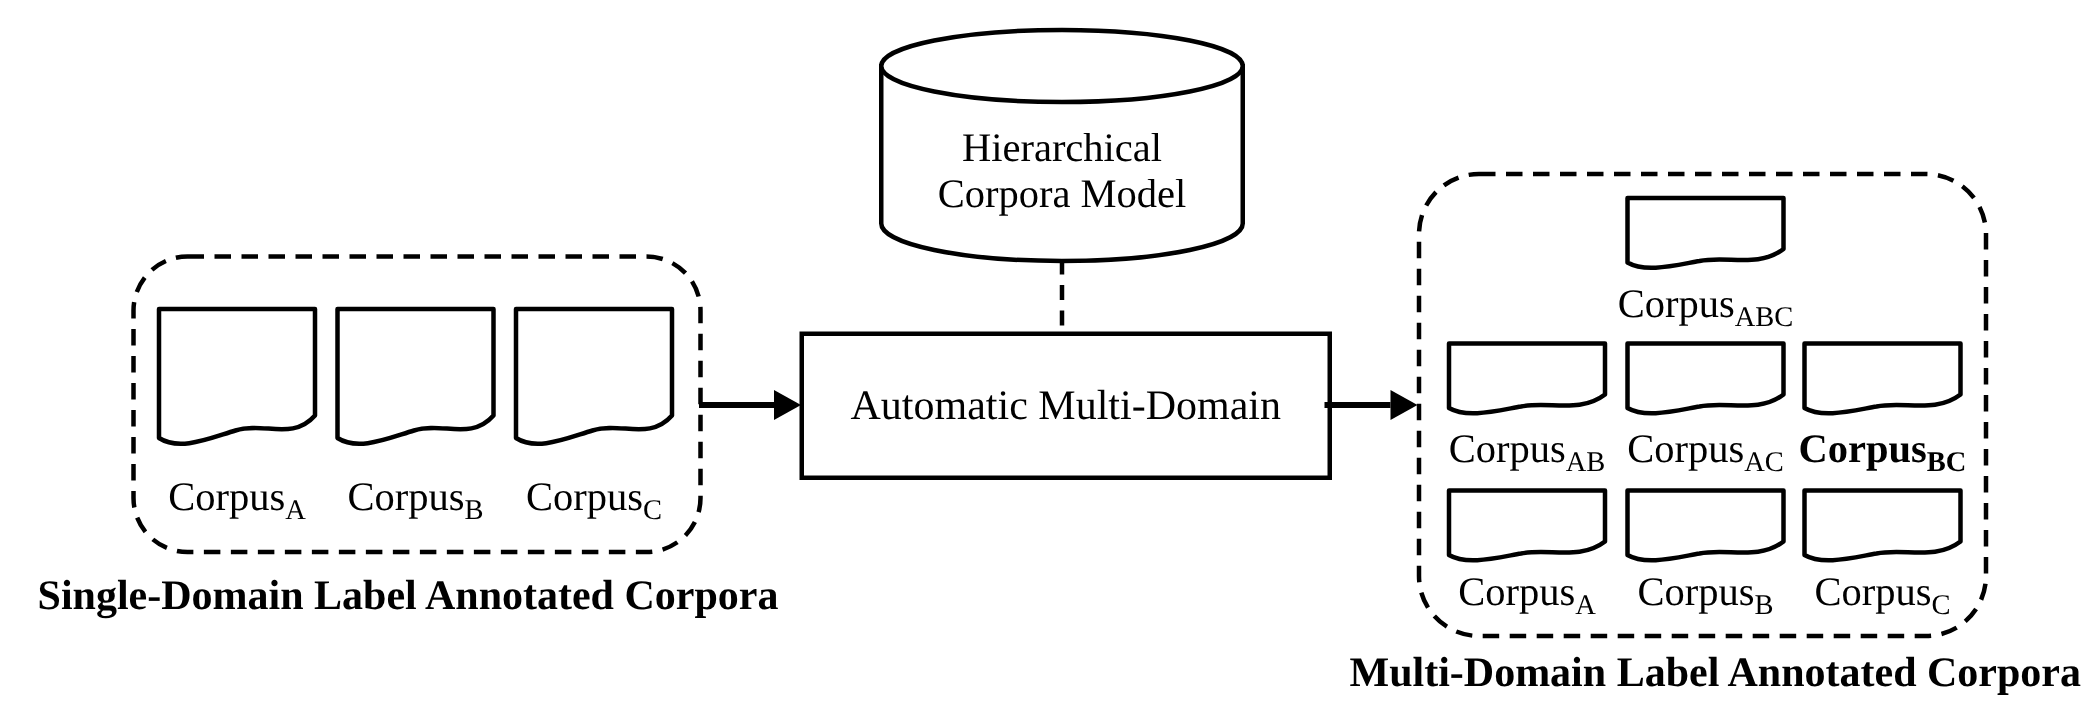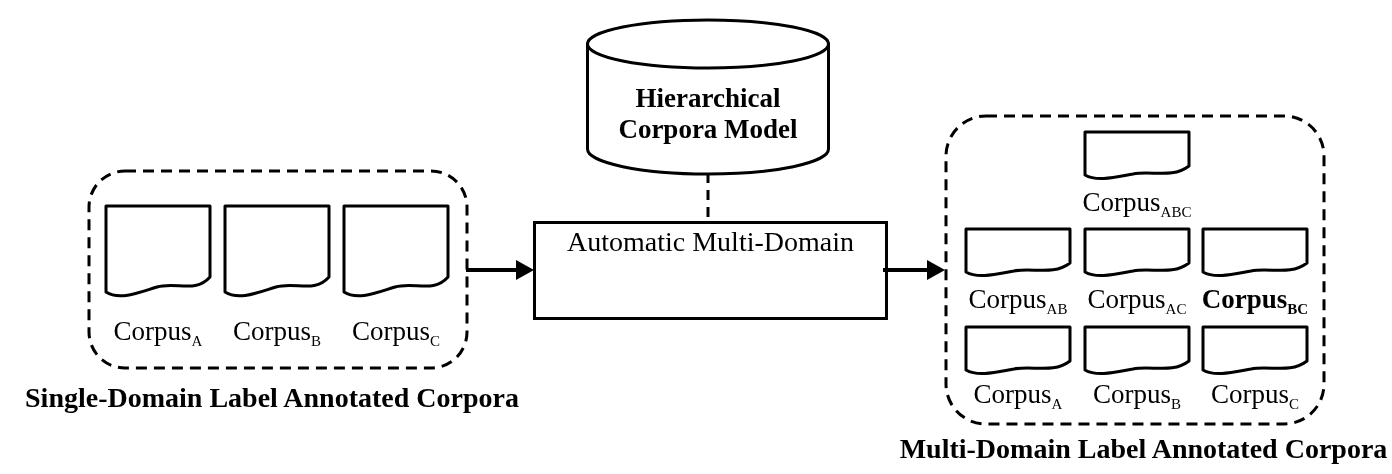--- a/index.html
+++ b/index.html
@@ -20,43 +20,43 @@
   .dash-line { stroke: #000; stroke-width: 3; stroke-dasharray: 10 7; }
   .arrow-line { stroke: #000; stroke-width: 4; }
   .arrow-head { fill: #000; stroke: none; }
   .corpus-label {
     position: absolute;
     font-size: 27px;
     line-height: 30px;
     text-align: center;
     white-space: nowrap;
   }
-  .sub { font-size: 15px; vertical-align: -6px; text-align: right; }
+  .sub { font-size: 19px; vertical-align: -6px; text-align: right; }
   .caption {
     position: absolute;
     font-size: 28px;
     line-height: 32px;
     text-align: center;
     white-space: nowrap;
     font-weight: bold;
   }
   .cyl-label {
     position: absolute;
     left: 584px; top: 83px; width: 248px;
     text-align: center;
-    font-size: 27px; line-height: 31px; font-weight: bold;
+    font-size: 27px; line-height: 31px;
   }
   .process-box {
     position: absolute;
     left: 533px; top: 221px; width: 355px; height: 99px;
     box-sizing: border-box;
     border: 3px solid #000;
     background: #fff;
     display: flex; flex-direction: column;
-    justify-content: flex-start; align-items: center;
+    justify-content: center; align-items: center;
     font-size: 28px; line-height: 36px;
     text-align: center;
   }
 </style>
 </head>
 <body>
 
 <div class="canvas">
 
   <svg class="abs" style="left:86px; top:168px;" width="384" height="204" viewBox="0 0 384 204">

